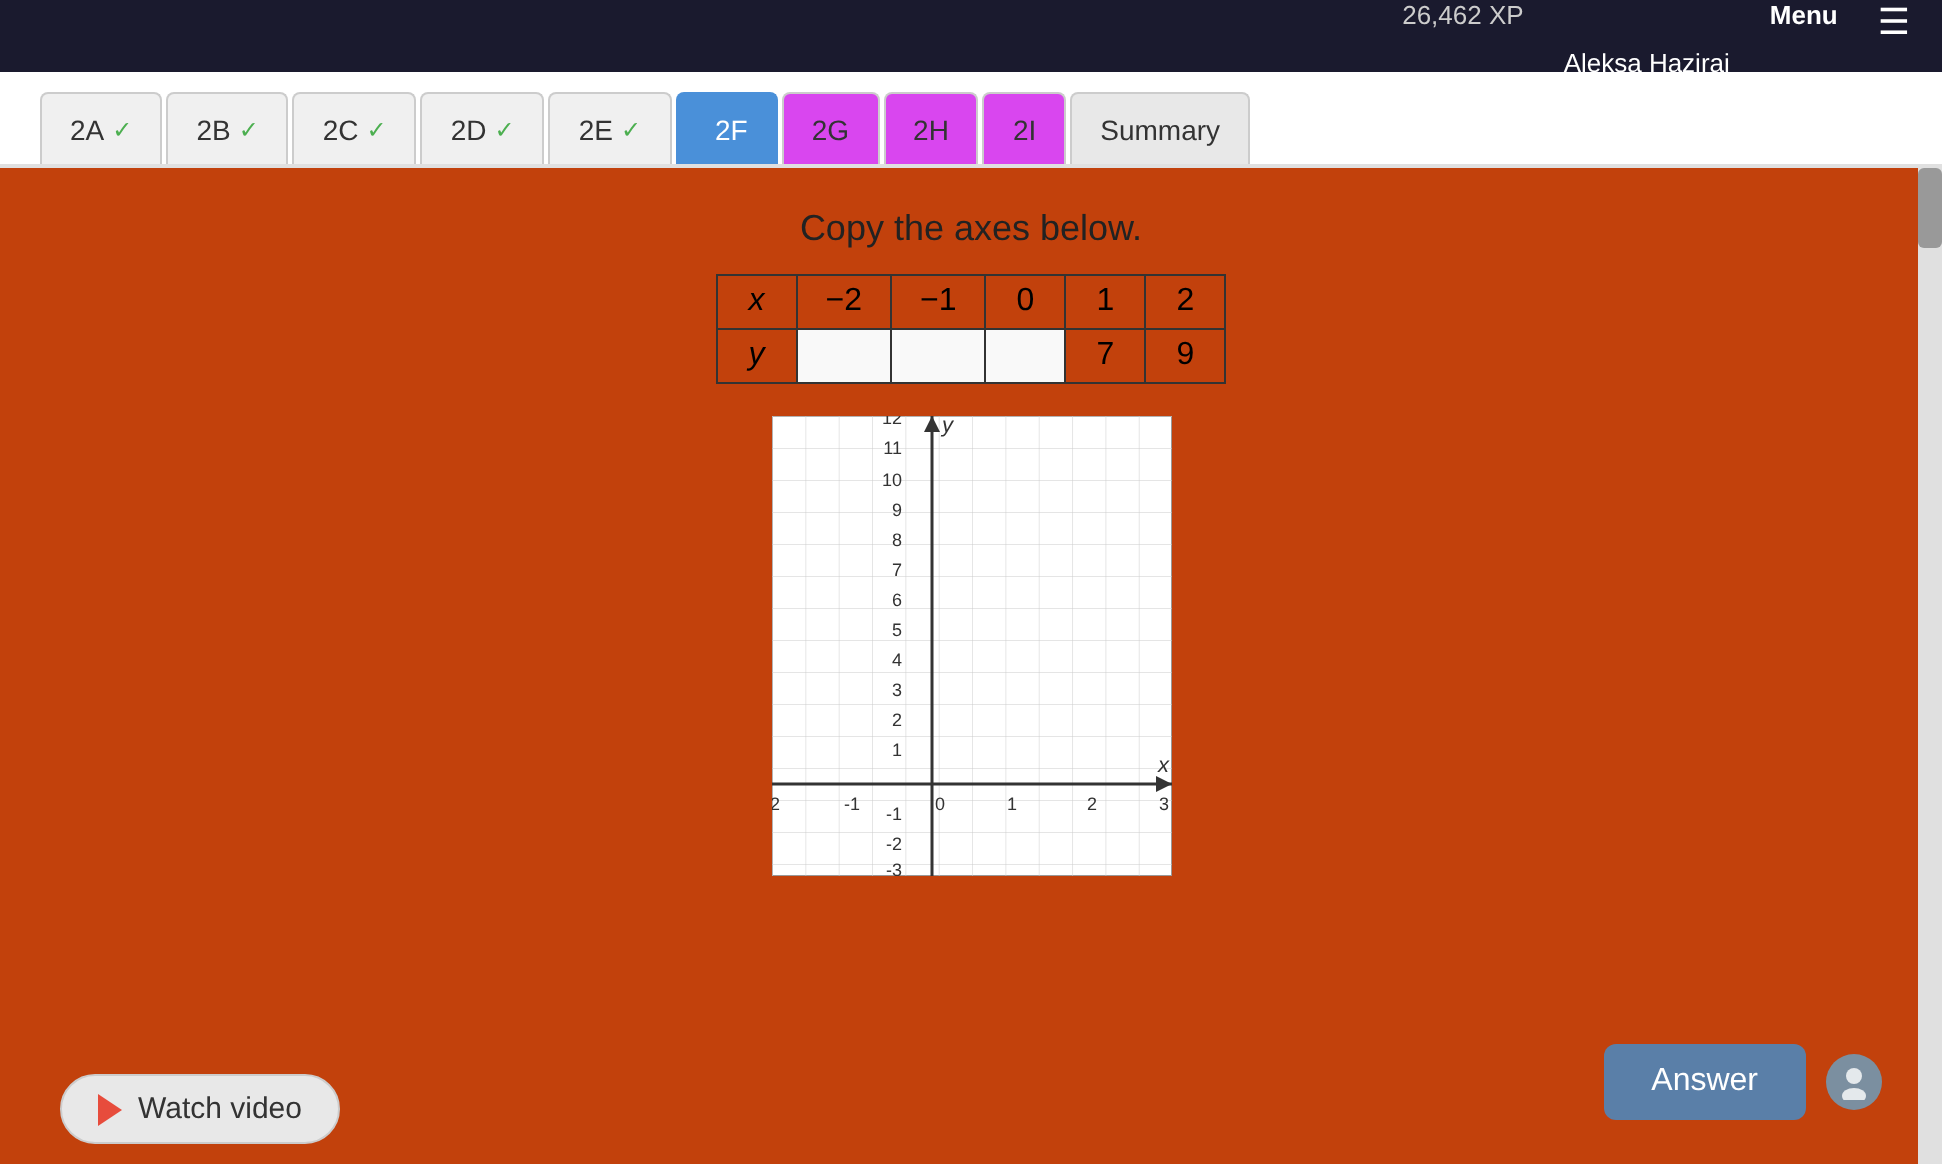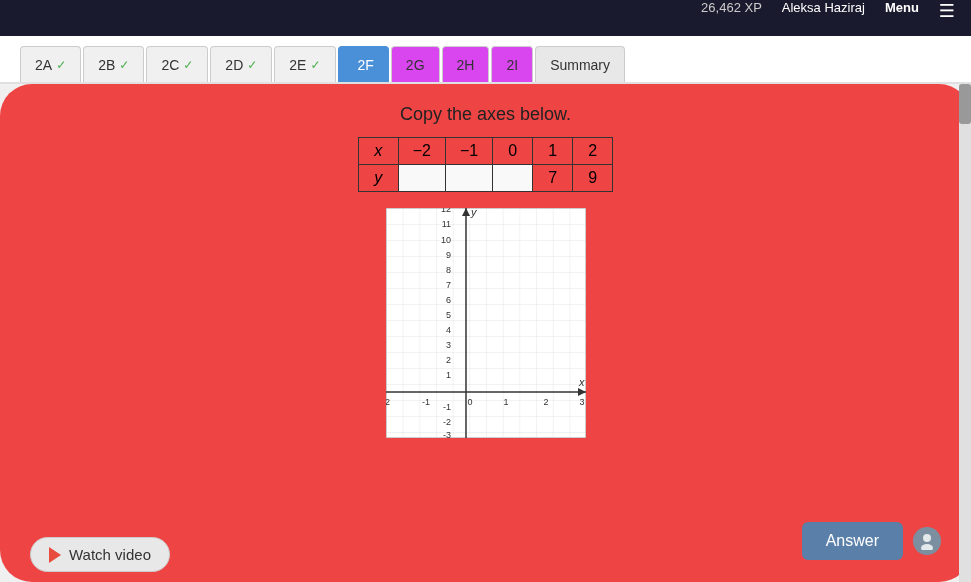--- a/index.html
+++ b/index.html
@@ -21,20 +21,21 @@
       padding: 0 16px;
       gap: 20px;
     }
     .top-bar-text {
       color: #ccc;
       font-size: 13px;
     }
     .top-bar-user {
       color: #fff;
       font-size: 13px;
+      margin-top: 24px;
     }
     .top-bar-menu {
       color: #fff;
       font-size: 13px;
       font-weight: bold;
     }
     
     .nav-tabs {
       background: #fff;
       height: 48px;
@@ -70,26 +71,25 @@
     }
     .checkmark {
       color: #4caf50;
       font-size: 12px;
     }
     .nav-tab.summary {
       background: #e8e8e8;
     }
     
     .main-content {
-      background: #ef4444;
+      background: #c2410c;
       padding: 20px 30px;
       height: calc(582px - 36px - 48px);
       overflow: hidden;
       position: relative;
-      border-radius: 32px;
     }
     .question-title {
       text-align: center;
       font-size: 18px;
       font-weight: normal;
       margin-bottom: 12px;
       color: #222;
     }
     .question-body {
       font-size: 16px;

